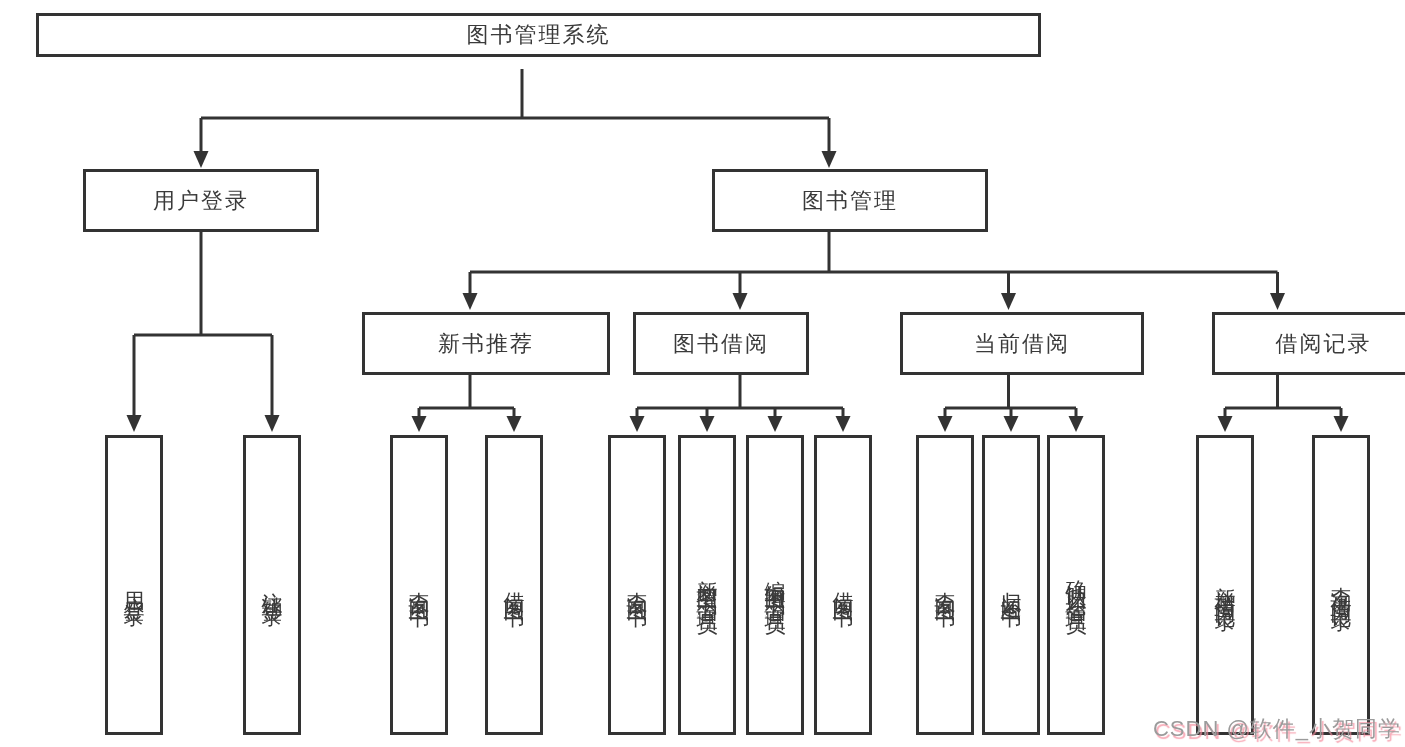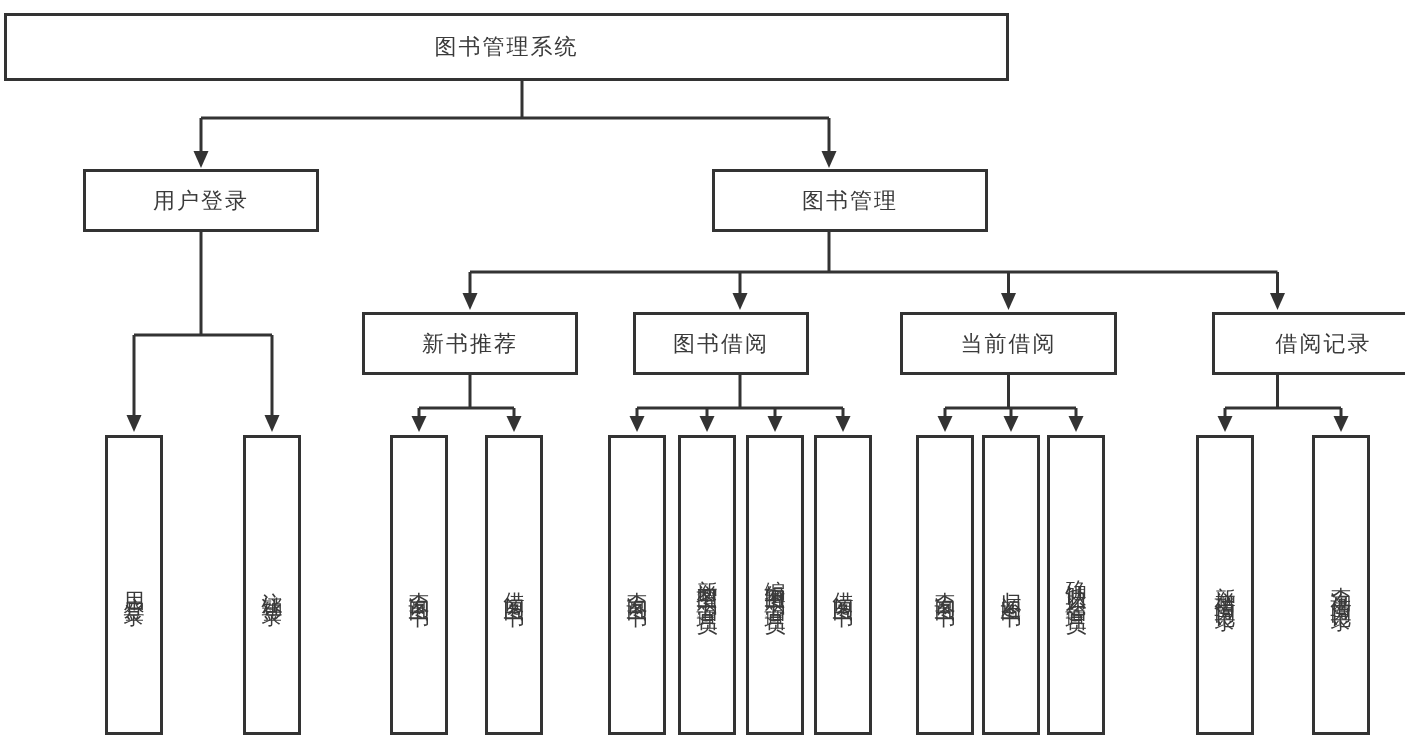--- a/index.html
+++ b/index.html
@@ -19,21 +19,21 @@
   .node{
     position:absolute;
     box-sizing:border-box;
     border:3px solid #333333;
     background:#ffffff;
     display:flex;align-items:center;justify-content:center;
     font-size:22px;letter-spacing:2px;
     z-index:1;
     white-space:nowrap;
   }
-  .root{left:4px;top:13px;width:1005px;height:68px;}
+  .root{left:36px;top:13px;width:1005px;height:44px;}
   .lvl2{top:169px;height:63px;}
   .lvl3{top:312px;height:63px;}
   .leaf{
     position:absolute;
     top:435px;width:58px;height:300px;
     box-sizing:border-box;
     border:3px solid #333333;
     background:#ffffff;
     writing-mode:vertical-rl;
     text-orientation:mixed;
@@ -134,37 +134,38 @@
       <polygon class="a" points="1217.5,416 1232.5,416 1225,432"></polygon>
       <polygon class="a" points="1333.5,416 1348.5,416 1341,432"></polygon>
     </g>
   </svg>
 
   <div class="node root">图书管理系统</div>
 
   <div class="node lvl2" style="left:83px;width:236px;">用户登录</div>
   <div class="node lvl2" style="left:712px;width:276px;">图书管理</div>
 
-  <div class="node lvl3" style="left:362px;width:216px;">新书推荐</div>
+  <div class="node lvl3" style="left:362px;width:248px;">新书推荐</div>
   <div class="node lvl3" style="left:633px;width:176px;">图书借阅</div>
-  <div class="node lvl3" style="left:900px;width:217px;">当前借阅</div>
+  <div class="node lvl3" style="left:900px;width:244px;">当前借阅</div>
   <div class="node lvl3" style="left:1212px;width:223px;">借阅记录</div>
 
   <div class="leaf" style="left:105px;">用户登录</div>
   <div class="leaf" style="left:243px;">注销登录</div>
 
   <div class="leaf" style="left:390px;">查询图书</div>
   <div class="leaf" style="left:485px;">借阅图书</div>
 
   <div class="leaf" style="left:608px;">查询图书</div>
   <div class="leaf" style="left:678px;">新增图书（管理员）</div>
   <div class="leaf" style="left:746px;">编辑图书（管理员）</div>
   <div class="leaf" style="left:814px;">借阅图书</div>
 
   <div class="leaf" style="left:916px;">查询图书</div>
   <div class="leaf" style="left:982px;">归还图书</div>
   <div class="leaf" style="left:1047px;">确认归还（管理员）</div>
 
   <div class="leaf" style="left:1196px;">新增借阅记录</div>
   <div class="leaf" style="left:1312px;">查询借阅记录</div>
 
+  <div class="watermark">CSDN @软件_小贺同学</div>
 
 </div>
 
 </body></html>

